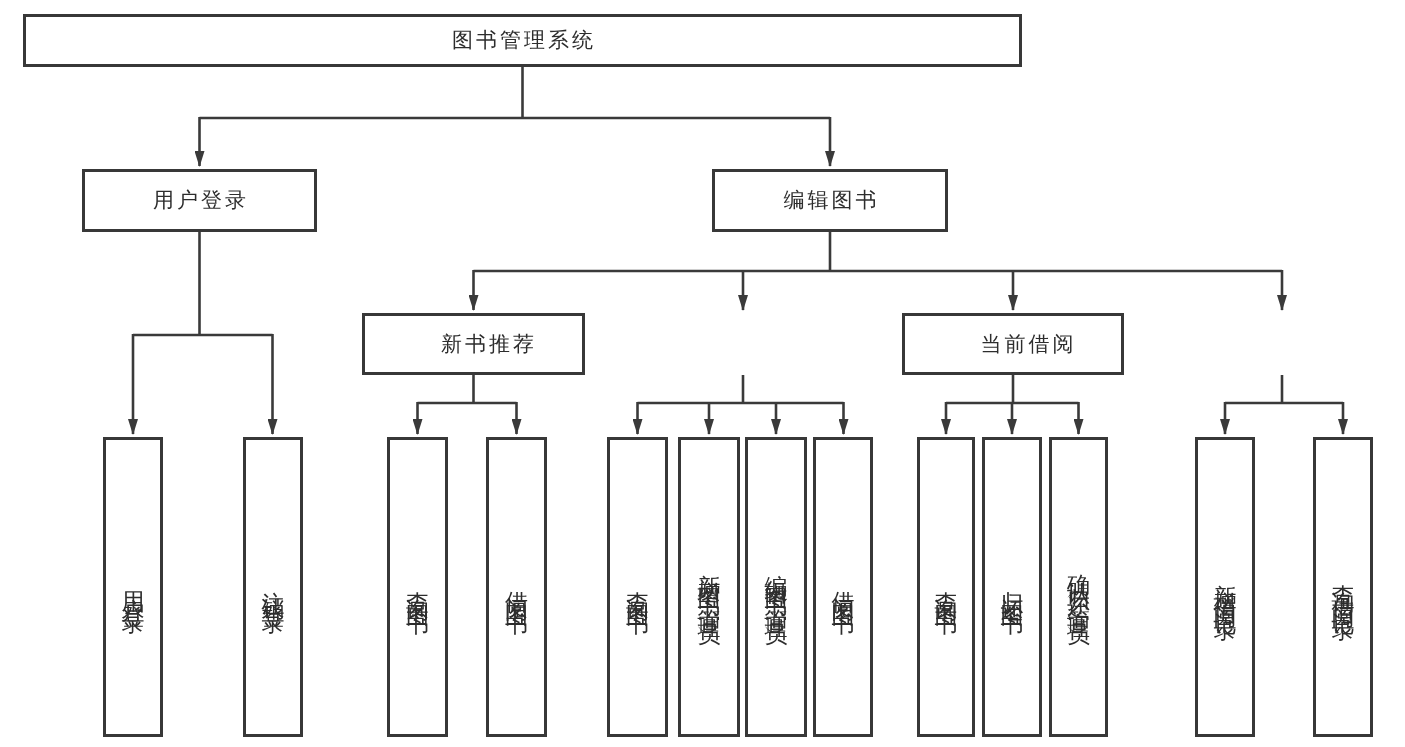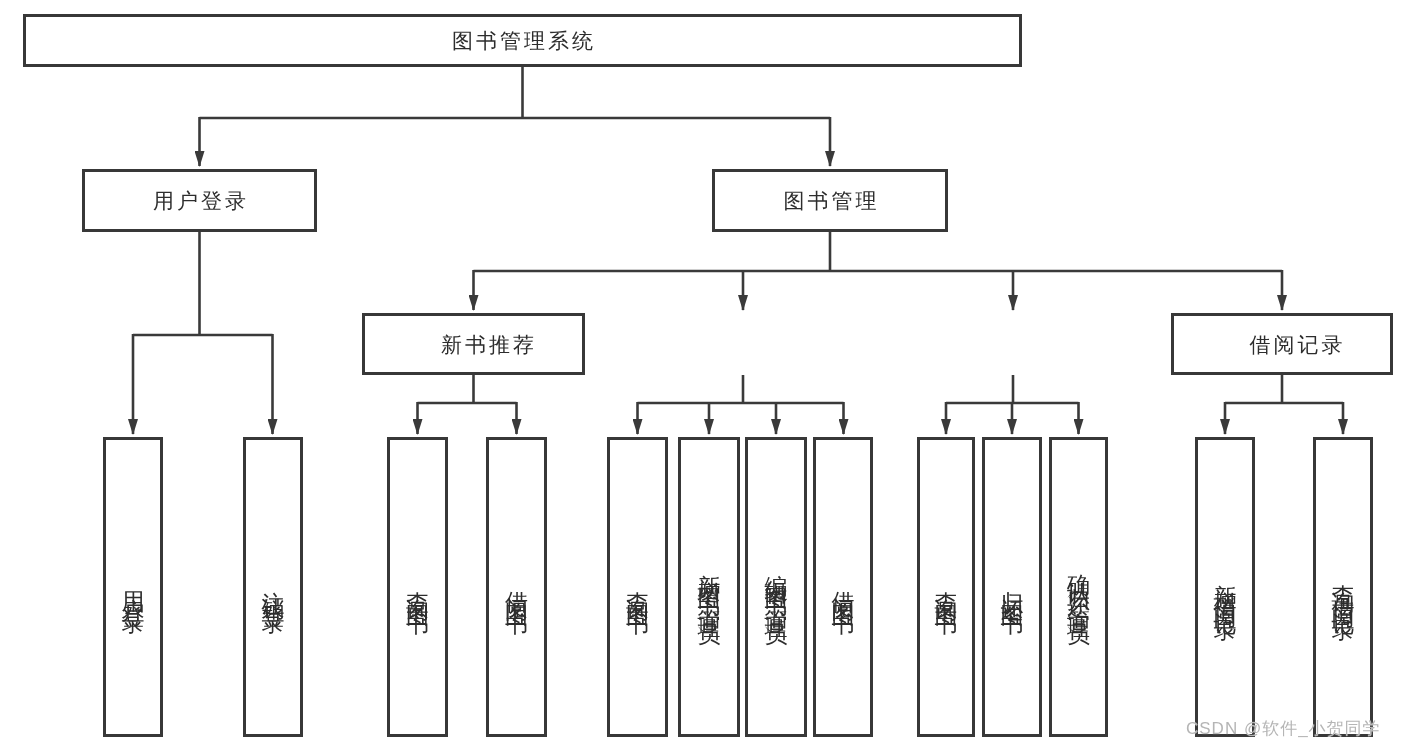--- a/index.html
+++ b/index.html
@@ -1,20 +1,20 @@
 <!DOCTYPE html>
 <html><head>
 <meta charset="utf-8">
 <style>
   html,body{margin:0;padding:0;background:#ffffff;}
   #canvas{
     position:relative;
     width:1405px;height:747px;
     background:#ffffff;
-    font-family:Liberation Sans, sans-serif;
+    font-family:Liberation Serif, serif;
     overflow:hidden;
   }
   #connectors{position:absolute;left:0;top:0;width:1405px;height:747px;}
   .box{
     position:absolute;
     box-sizing:border-box;
     border:3px solid #383838;
     background:#ffffff;
     display:flex;
     align-items:center;
@@ -118,28 +118,28 @@
   </svg>
 
   <div class="box h" style="left:23px;top:14px;width:999px;height:53px">
     <span>图书管理系统</span>
   </div>
 
   <div class="box h lvl2" style="left:82px;width:235px">
     <span>用户登录</span>
   </div>
   <div class="box h lvl2" style="left:712px;width:236px">
-    <span>图书管理</span>
+    <span>编辑图书</span>
   </div>
 
   <div class="box h lvl3" style="left:362px;width:223px">
     <span>新书推荐</span>
   </div>
-  <div class="box h lvl3" style="left:1171px;width:222px">
-    <span>借阅记录</span>
+  <div class="box h lvl3" style="left:902px;width:222px">
+    <span>当前借阅</span>
   </div>
 
   <div class="box v leaf" style="left:103px;width:60px">
     <span>用户登录</span>
   </div>
   <div class="box v leaf" style="left:243px;width:60px">
     <span>注销登录</span>
   </div>
 
   <div class="box v leaf" style="left:387px;width:61px">
@@ -172,15 +172,14 @@
     <span>确认归还（管理员）</span>
   </div>
 
   <div class="box v leaf" style="left:1195px;width:60px">
     <span>新增借阅记录</span>
   </div>
   <div class="box v leaf" style="left:1313px;width:60px">
     <span>查询借阅记录</span>
   </div>
 
-  <div id="watermark">CSDN @软件_小贺同学</div>
 
 </div>
 
 </body></html>

